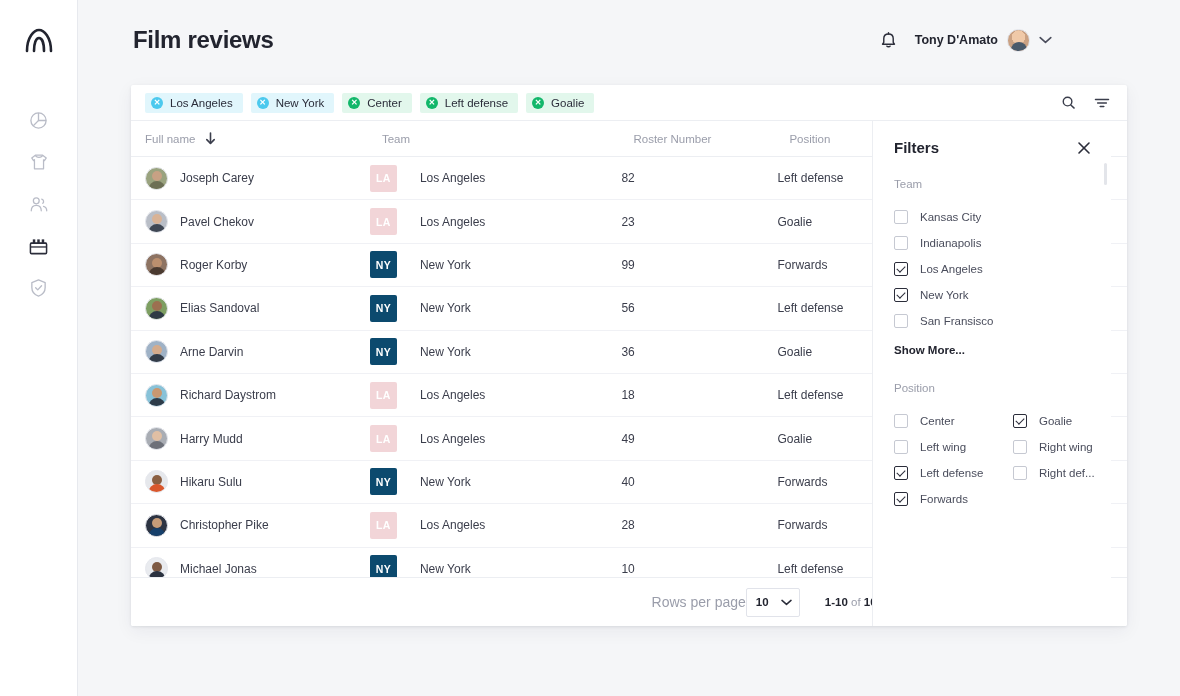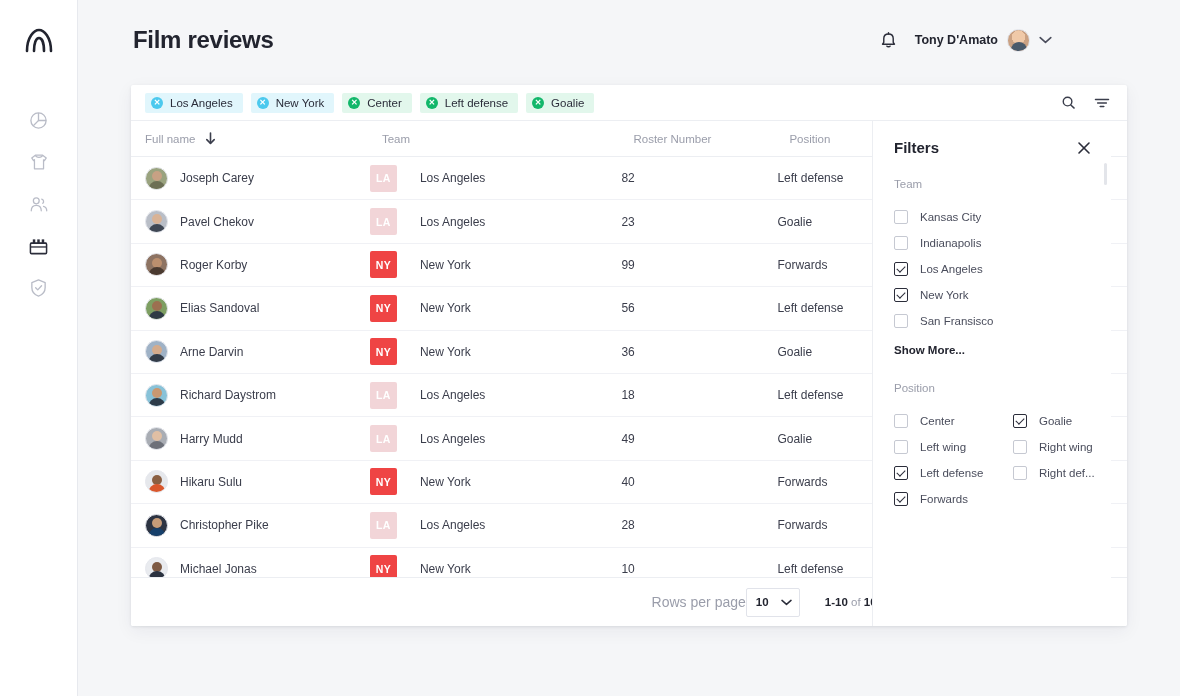--- a/index.html
+++ b/index.html
@@ -129,21 +129,21 @@
   .av8 { background: #2d3442; } .av8::before { background: #c79c78; } .av8::after { background: #16406b; }
   .av9 { background: #e9ebef; } .av9::before { background: #7d5943; } .av9::after { background: #2b3240; }
 
   .team-cell { display: flex; align-items: center; gap: 23px; }
   .team-badge {
     width: 27px; height: 27px; border-radius: 2px; flex: 0 0 27px;
     display: flex; align-items: center; justify-content: center;
     font-size: 10.5px; font-weight: bold; color: #ffffff; letter-spacing: .4px;
   }
   .badge-LA { background: #f2d5d8; }
-  .badge-NY { background: #ef4444; }
+  .badge-NY { background: #0c4a6e; }
 
   
   .tfoot {
     position: absolute; left: 0; bottom: 0; width: 100%; height: 49px;
     display: flex; align-items: center; justify-content: flex-end;
     padding-right: 118px; gap: 0; background: #fff;
     border-top: 1px solid #eceef2;
   }
   .rows-label { font-size: 14px; color: #9a9daa; }
   .rows-select {

